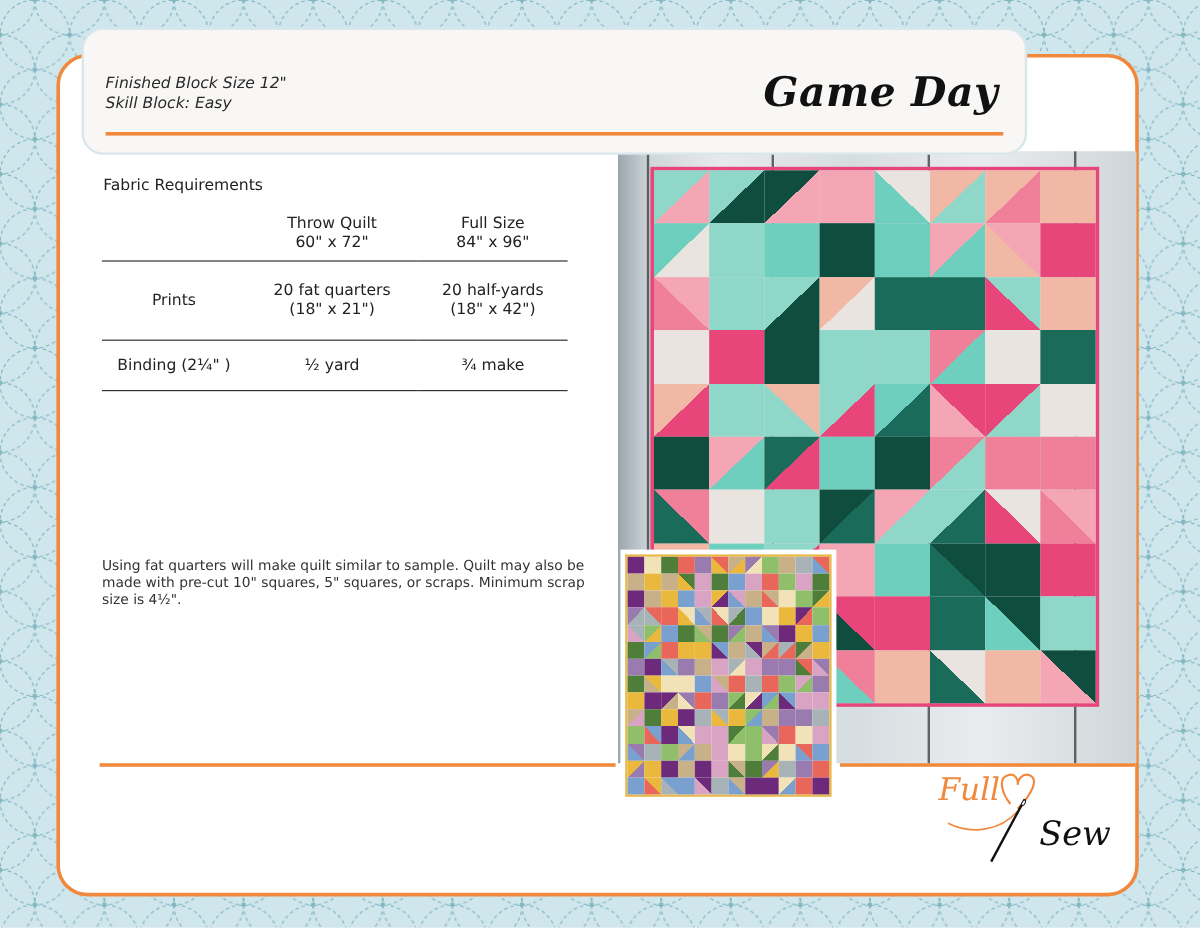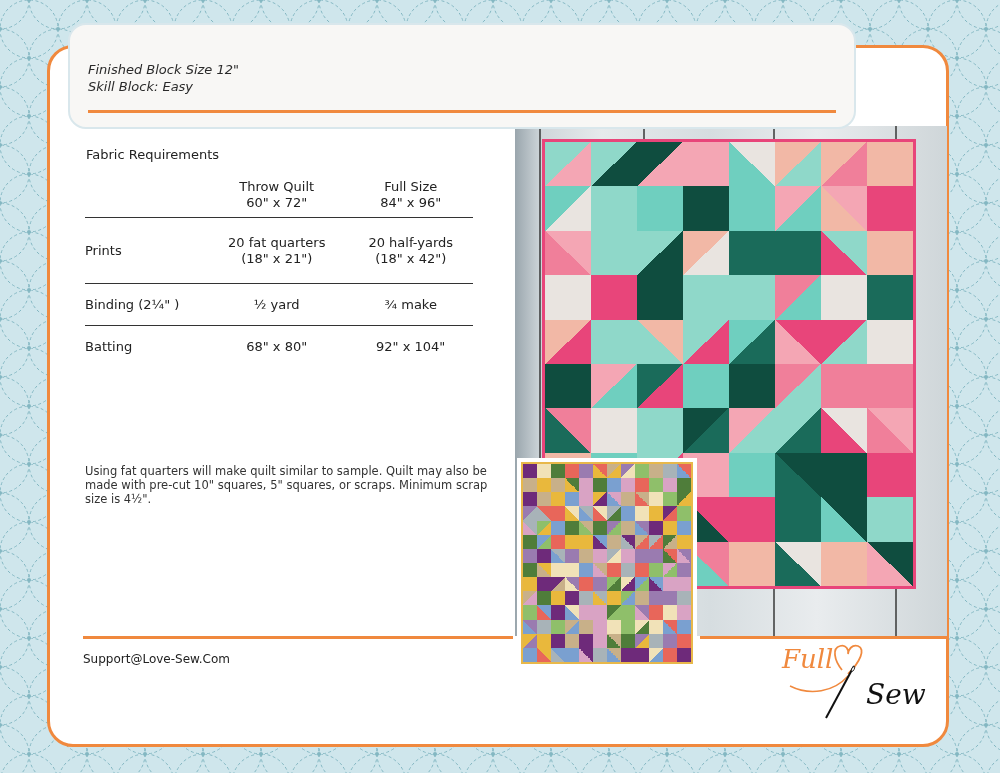--- a/index.html
+++ b/index.html
@@ -33,21 +33,21 @@
     position: absolute; left: 18px; right: 18px; top: 85px; height: 3px; background: #f0893e;
   }
   .section-title {
     position: absolute; left: 86px; top: 147px; font-size: 13px; color: #222; z-index: 2;
   }
   table.fabric {
     position: absolute; left: 85px; top: 175px; width: 388px;
     border-collapse: collapse; font-size: 13px; color: #222; z-index: 2;
   }
   table.fabric th, table.fabric td { text-align: center; vertical-align: middle; font-weight: normal; line-height: 16px; }
-  table.fabric th.first, table.fabric td.first { text-align: left; width: 120px; }
+  table.fabric th.first, table.fabric td.first { text-align: center; width: 120px; }
   table.fabric th { padding: 4px 0 6px 0; border-bottom: 1.5px solid #333; }
   table.fabric td { border-bottom: 1.5px solid #333; }
   table.fabric tr.r-prints td { height: 66px; }
   table.fabric tr.r-binding td { height: 42px; }
   table.fabric tr.r-backing td { height: 60px; }
   table.fabric tr.r-batting td { height: 42px; border-bottom: none; }
   .note-small { font-size: 11px; line-height: 13px; display: block; }
   .cell-main { display: block; }
   .note {
     position: absolute; left: 85px; top: 464px; width: 420px;
@@ -111,20 +111,21 @@
   <rect width="1000" height="773" fill="url(#rings)" opacity="0.75"></rect>
 </svg>
 
 <div class="card"></div>
 
 <div class="header-box">
   <div class="header-meta">
     <div>Finished Block Size 12"</div>
     <div>Skill Block: Easy</div>
   </div>
+  <div class="header-title">Game Day</div>
   <div class="header-rule"></div>
 </div>
 
 <div class="section-title">Fabric Requirements</div>
 
 <table class="fabric">
   <thead>
     <tr>
       <th class="first"></th>
       <th>
@@ -147,25 +148,20 @@
       <td>
         <span class="cell-main">20 half-yards</span>
         <span class="cell-main">(18" x 42")</span>
       </td>
     </tr>
     <tr class="r-binding">
       <td class="first">Binding (2¼" )</td>
       <td>½ yard</td>
       <td>¾ make</td>
     </tr>
-    <tr class="r-batting">
-      <td class="first">Batting</td>
-      <td>68" x 80"</td>
-      <td>92" x 104"</td>
-    </tr>
   </tbody>
 </table>
 
 <div class="note">Using fat quarters will make quilt similar to sample. Quilt may also be made with pre-cut 10" squares, 5" squares, or scraps. Minimum scrap size is 4½".</div>
 
 <div class="photo">
   <div class="plank" style="left:24px"></div>
   <div class="plank" style="left:128px"></div>
   <div class="plank" style="left:258px"></div>
   <div class="plank" style="left:380px"></div>
@@ -422,21 +418,20 @@
       <div class="cell" style="background: rgb(110, 42, 122);"></div>
       <div class="cell" style="background: linear-gradient(to right bottom, rgb(241, 226, 184) 50%, rgb(122, 160, 208) 50%);"></div>
       <div class="cell" style="background: rgb(232, 102, 90);"></div>
       <div class="cell" style="background: rgb(110, 42, 122);"></div>
     </div>
 </div>
 
 <div class="footer-rule-left"></div>
 <div class="footer-rule-right"></div>
 <div class="footer-text">
-  <div>Support@Love-Sew.Com</div>
 </div>
 
 <div class="logo">
   <svg width="180" height="100" xmlns="http://www.w3.org/2000/svg">
     <path d="M72 30 C 64 20, 62 8, 70 6 C 76 4, 79 10, 78 14 C 78 10, 82 4, 88 6 C 96 9, 90 22, 78 34" fill="none" stroke="#f0893e" stroke-width="1.8"></path>
     <path d="M20 46 C 40 56, 64 52, 78 36" fill="none" stroke="#f0893e" stroke-width="1.4"></path>
     <line x1="84" y1="26" x2="56" y2="78" stroke="#111" stroke-width="2"></line>
     <ellipse cx="83" cy="29" rx="1.2" ry="2.6" fill="#fff" stroke="#111" stroke-width="0.8" transform="rotate(28 83 29)"></ellipse>
   </svg>
   <span class="love">Full</span>

